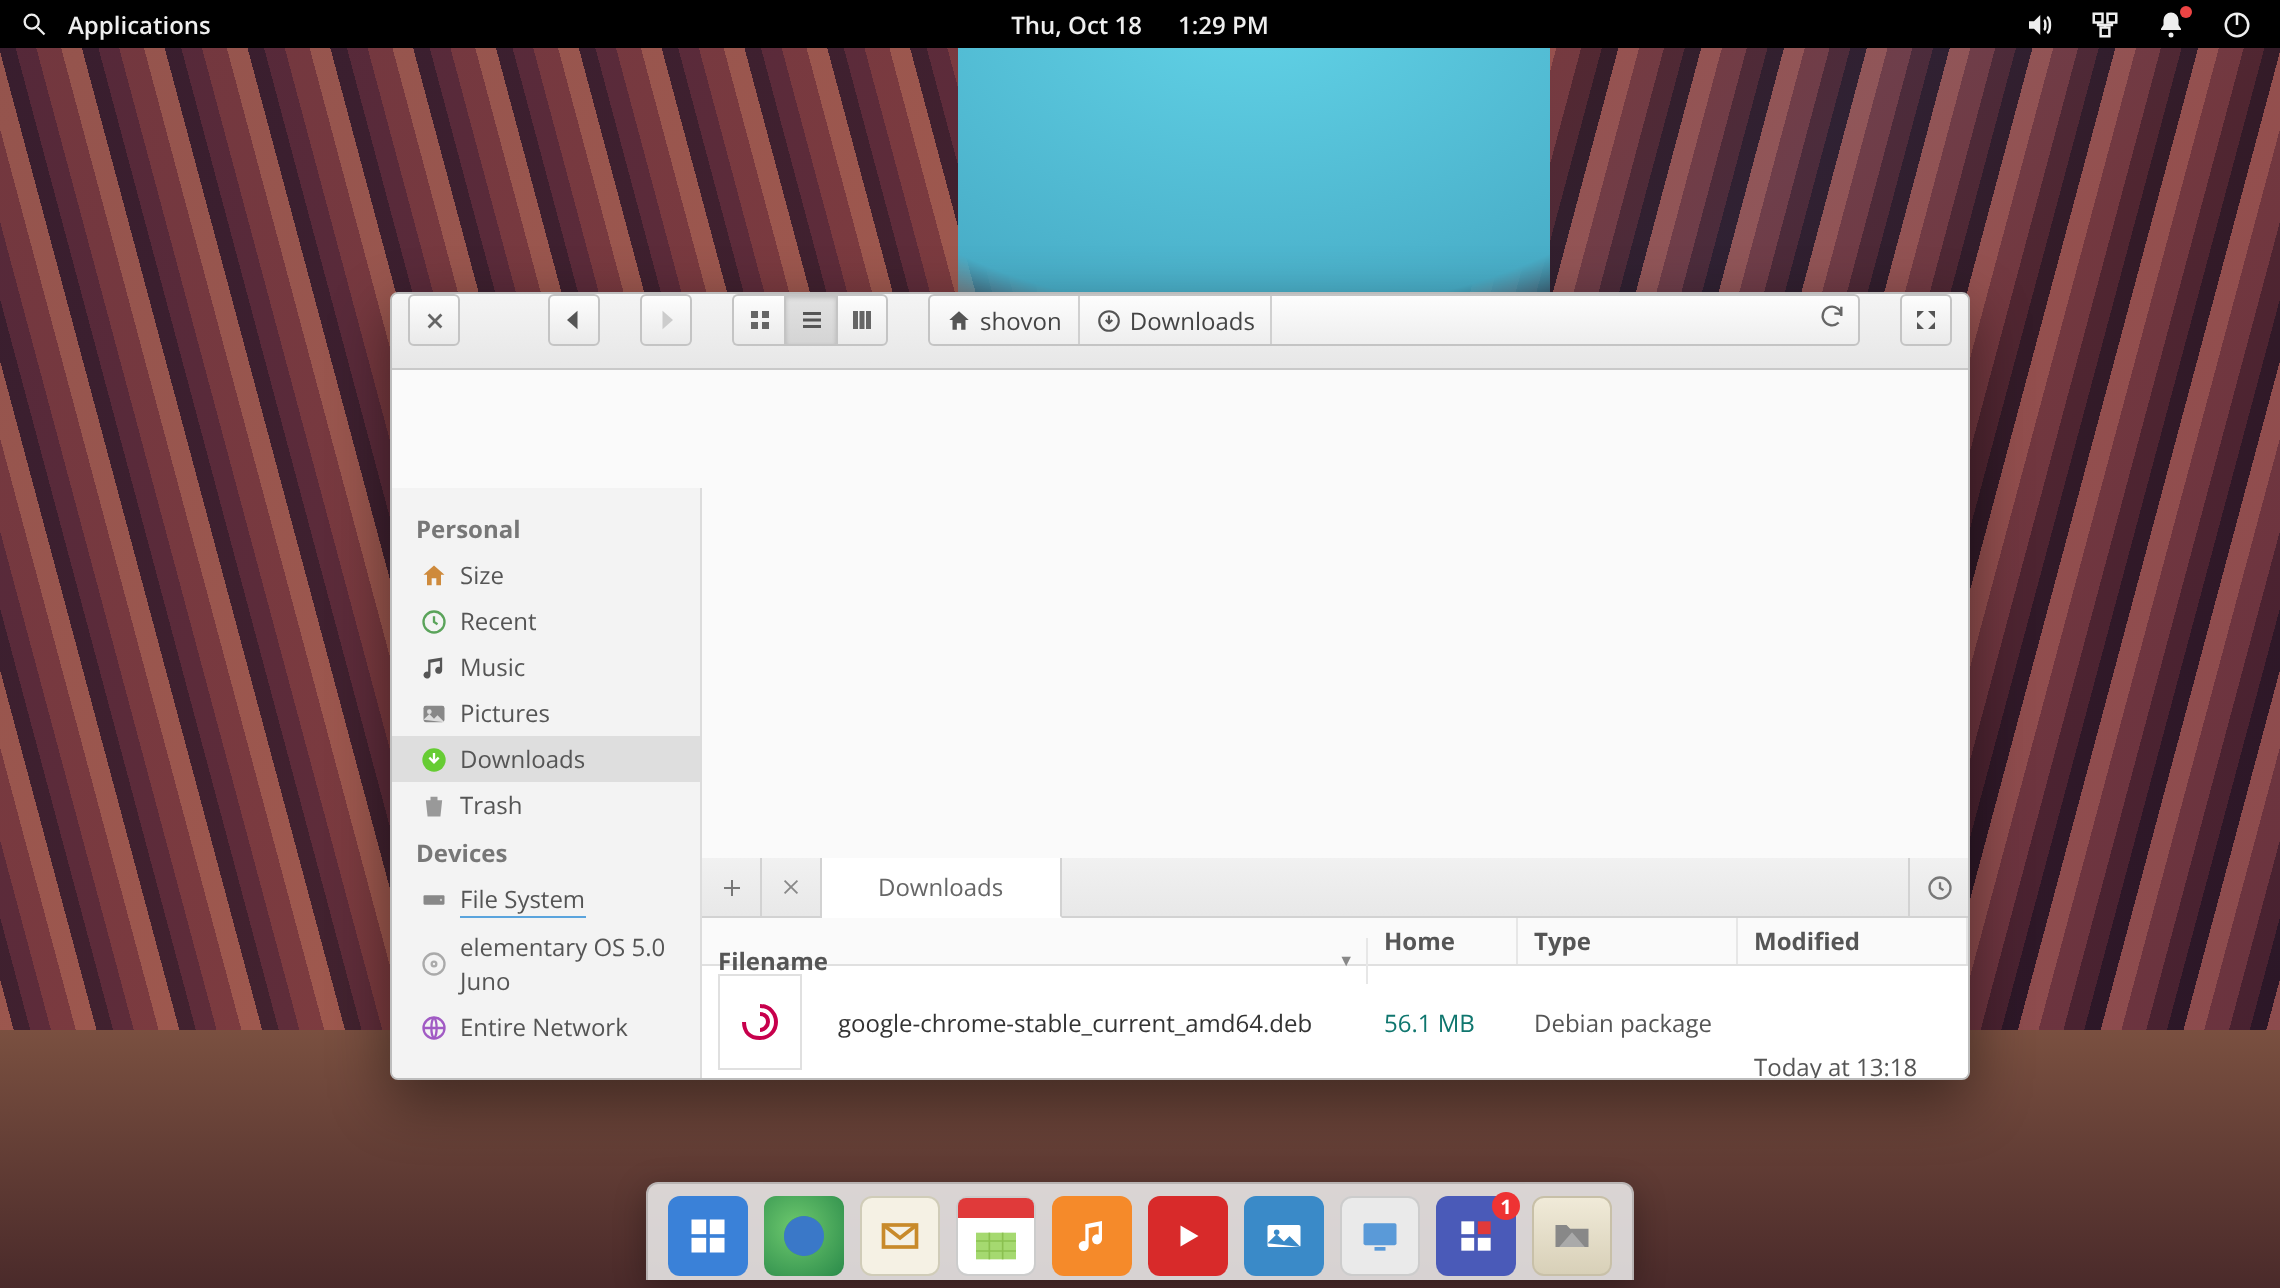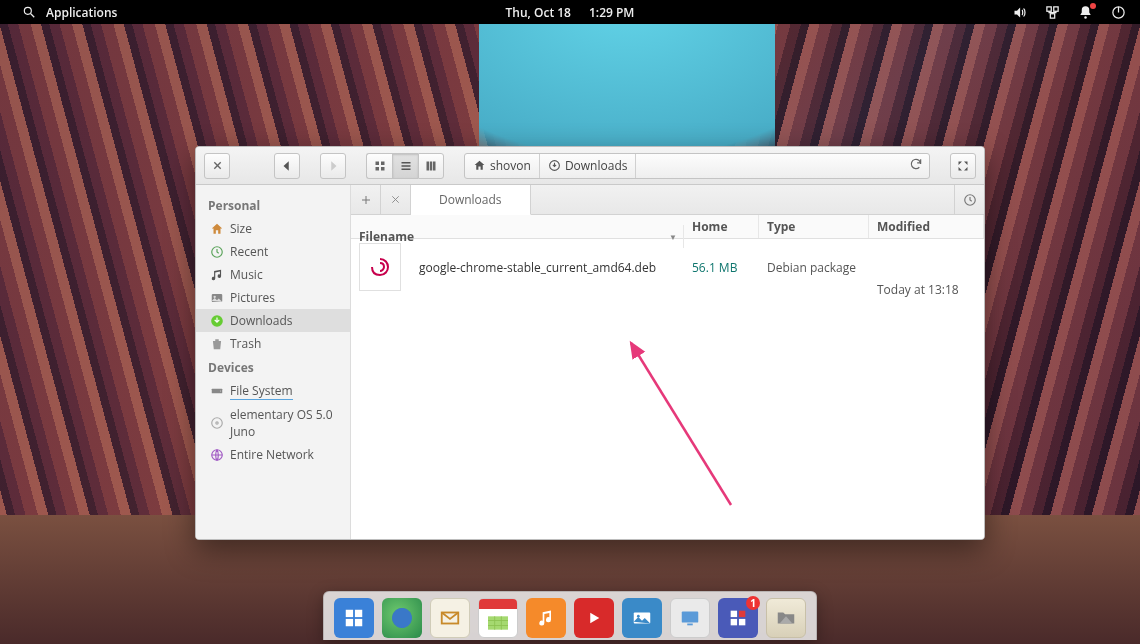--- a/index.html
+++ b/index.html
@@ -34,35 +34,35 @@
     background: linear-gradient(#7a5040, #4a2a2a);
   }
 
   
   .panel {
     position: absolute; top:0; left:0; right:0; height:24px;
     background:#000; color:#eee; display:flex; align-items:center;
     font-size:12px; font-weight:600; z-index:5;
   }
   .panel .left, .panel .center, .panel .right { display:flex; align-items:center; gap:10px; }
-  .panel .left { padding-left:22px; }
+  .panel .left { padding-left:10px; }
   .panel .center { position:absolute; left:50%; transform:translateX(-50%); gap:18px; }
   .panel .right { margin-left:auto; padding-right:14px; gap:18px; }
   .panel svg { display:block; }
 
   
   .window {
     position:absolute; top:146px; left:195px; width:790px; height:394px;
     background:#fafafa; border:1px solid #bdbdbd; border-radius:4px;
     box-shadow:0 10px 30px rgba(0,0,0,.45);
     display:flex; flex-direction:column; overflow:hidden; z-index:4;
   }
   
   .toolbar {
-    height:38px; display:flex; align-items:center; gap:20px; padding:0 8px;
+    height:38px; display:flex; align-items:flex-start; gap:20px; padding:0 8px;
     background:linear-gradient(#f4f4f4,#e7e7e7); border-bottom:1px solid #c9c9c9;
   }
   .tbtn {
     width:26px; height:26px; border:1px solid #c4c4c4; border-radius:3px;
     background:linear-gradient(#fdfdfd,#eaeaea); display:flex; align-items:center;
     justify-content:center; color:#555;
   }
   .tbtn.disabled { color:#bbb; }
   .tbtn-group { display:flex; }
   .tbtn-group .tbtn { border-radius:0; border-right-width:0; }
@@ -72,21 +72,21 @@
   .pathbar {
     flex:1; height:26px; border:1px solid #c4c4c4; border-radius:3px;
     background:linear-gradient(#fdfdfd,#eeeeee); display:flex; align-items:center;
     font-size:12px; color:#444; position:relative;
   }
   .path-seg { display:flex; align-items:center; gap:4px; padding:0 8px; height:100%; border-right:1px solid #d0d0d0; }
   .path-seg svg { flex:none; }
   .path-refresh { position:absolute; right:6px; top:50%; transform:translateY(-50%); color:#666; }
 
   
-  .body { flex:1; display:flex; min-height:0; }
+  .body { flex:1; display:flex; min-height:0;align-items:flex-end; }
   .sidebar {
     width:155px; background:#f3f3f3; border-right:1px solid #dcdcdc;
     padding:8px 0; font-size:12px; color:#555; overflow-y:auto;
   }
   .sb-header { padding:4px 12px 3px; font-weight:700; color:#777; font-size:12px; }
   .sb-item { display:flex; align-items:center; gap:6px; padding:3px 12px 3px 14px; cursor:default; }
   .sb-item.active { background:#dedede; }
   .sb-item svg { flex:none; }
   .sb-item .underline { border-bottom:1px solid #5aa4dd; }
 

